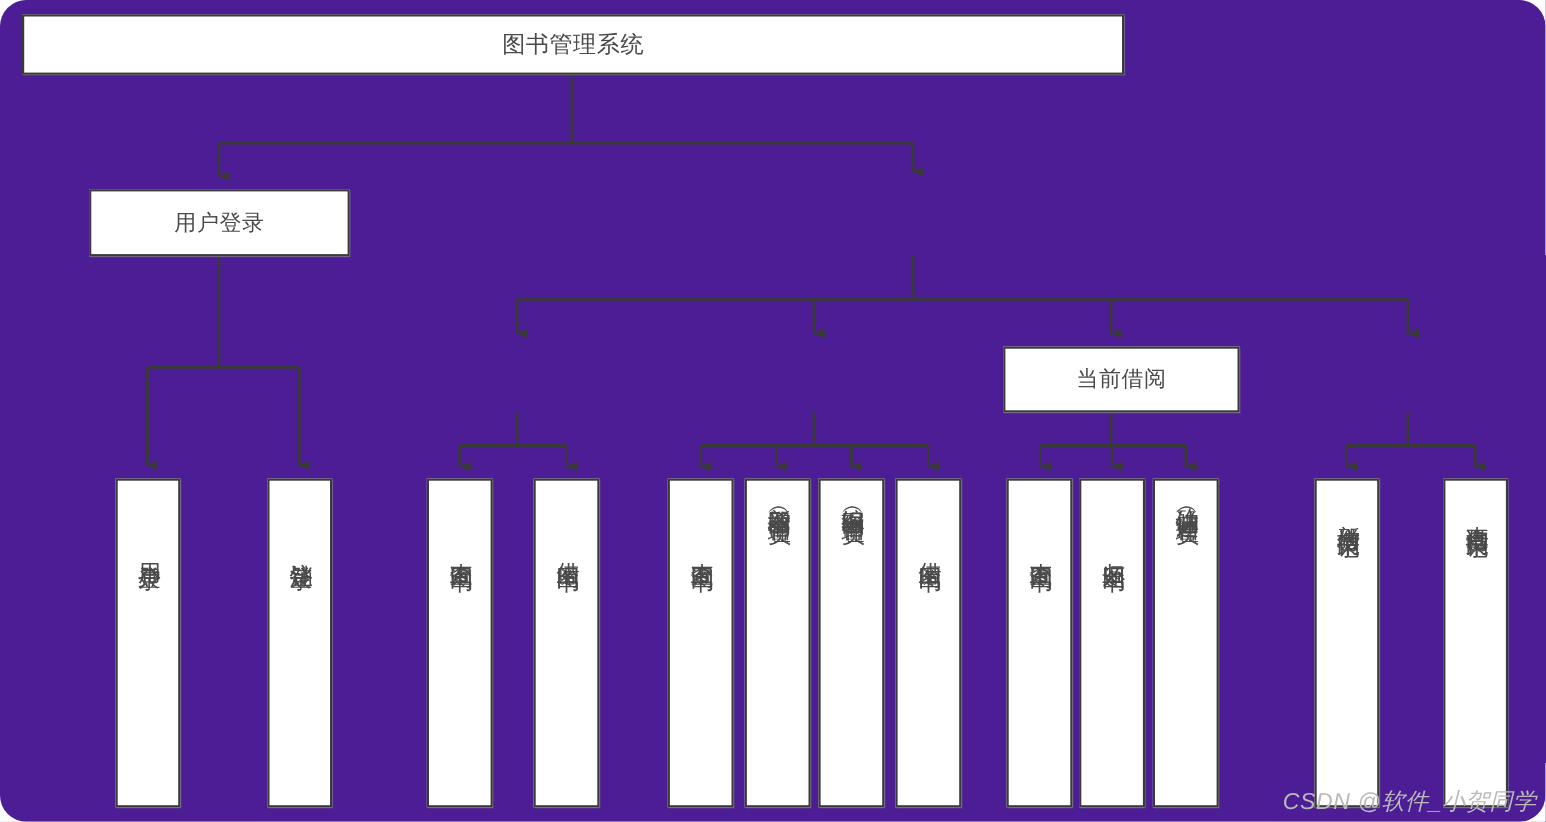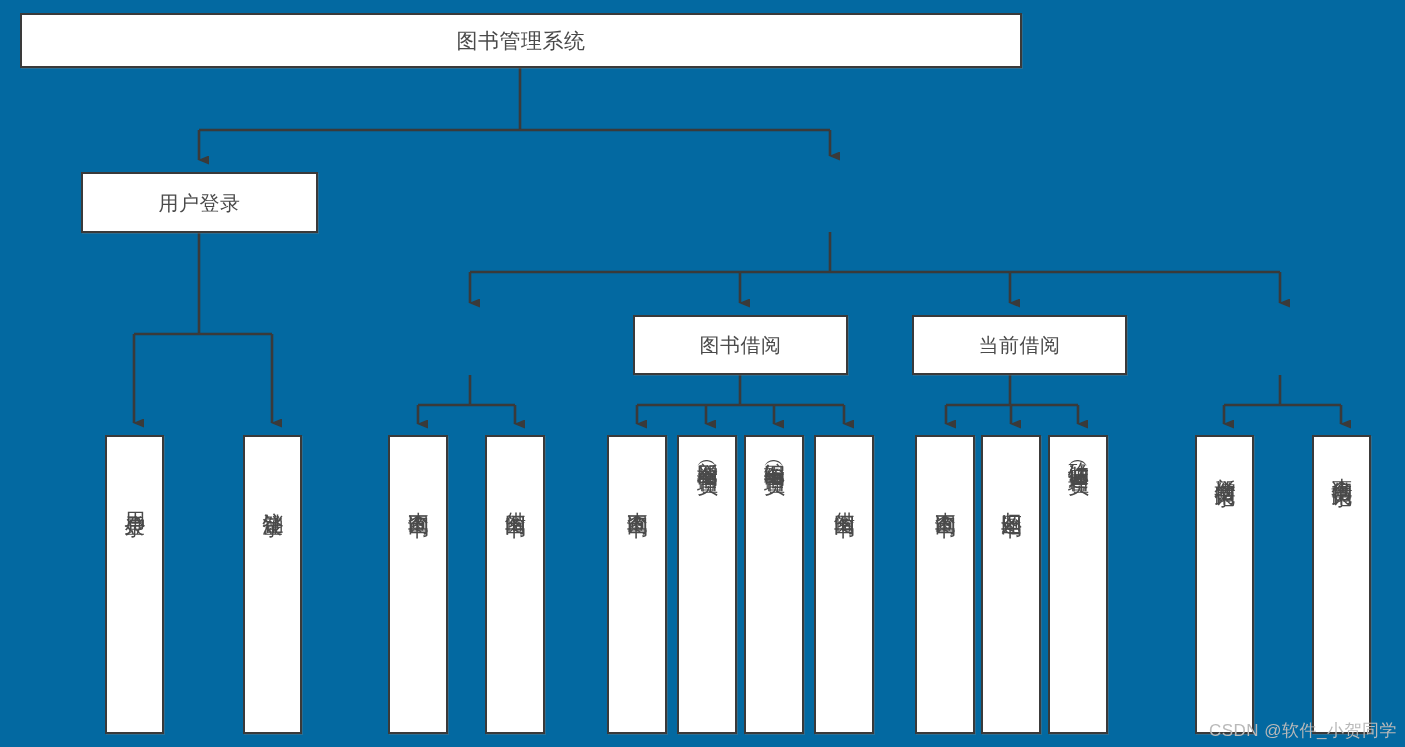--- a/index.html
+++ b/index.html
@@ -7,22 +7,23 @@
     padding: 0;
     background: #ffffff;
   }
   body {
     font-family: "Liberation Sans", "DejaVu Sans", sans-serif;
   }
   #diagram-root {
     position: relative;
     width: 1405px;
     height: 747px;
-    background: #0369a1;
+    background: #4c1d95;
     overflow: hidden;
+    border-radius: 24px;
   }
   #edges-layer {
     position: absolute;
     left: 0;
     top: 0;
     width: 1405px;
     height: 747px;
     pointer-events: none;
   }
   .node {
@@ -72,24 +73,25 @@
   .node.vert.mid .node-label {
     margin-top: 18px;
   }
   .node.vert.tall .node-label {
     margin-top: 2px;
   }
   #watermark {
     position: absolute;
     right: 8px;
     bottom: 5px;
-    font-size: 17px;
+    font-size: 21px;
     color: #b9b9b9;
     white-space: nowrap;
     letter-spacing: 0.5px;
+    font-style: italic;
   }
 </style>
 </head>
 <body>
 
 <div id="diagram-root">
 
   <svg id="edges-layer" viewBox="0 0 1405 747" width="1405" height="747" xmlns="http://www.w3.org/2000/svg">
     <defs>
       <marker id="arrowhead" markerWidth="9" markerHeight="11" refX="4.5" refY="10" orient="auto" markerUnits="userSpaceOnUse">
@@ -141,23 +143,20 @@
   </svg>
 
   <div class="node horiz root" style="left:20px; top:13px; width:1002px; height:55px;">
     <span class="node-label">图书管理系统</span>
   </div>
 
   <div class="node horiz" style="left:81px; top:172px; width:237px; height:61px;">
     <span class="node-label">用户登录</span>
   </div>
 
-  <div class="node horiz" style="left:633px; top:315px; width:215px; height:60px;">
-    <span class="node-label">图书借阅</span>
-  </div>
   <div class="node horiz" style="left:902px; top:315px; width:215px; height:60px;margin-left:10px;">
     <span class="node-label">当前借阅</span>
   </div>
 
   <div class="node vert short" style="left:105px; top:435px; width:59px; height:299px;">
     <span class="node-label">用户登录</span>
   </div>
   <div class="node vert short" style="left:243px; top:435px; width:59px; height:299px;">
     <span class="node-label">注销登录</span>
   </div>

